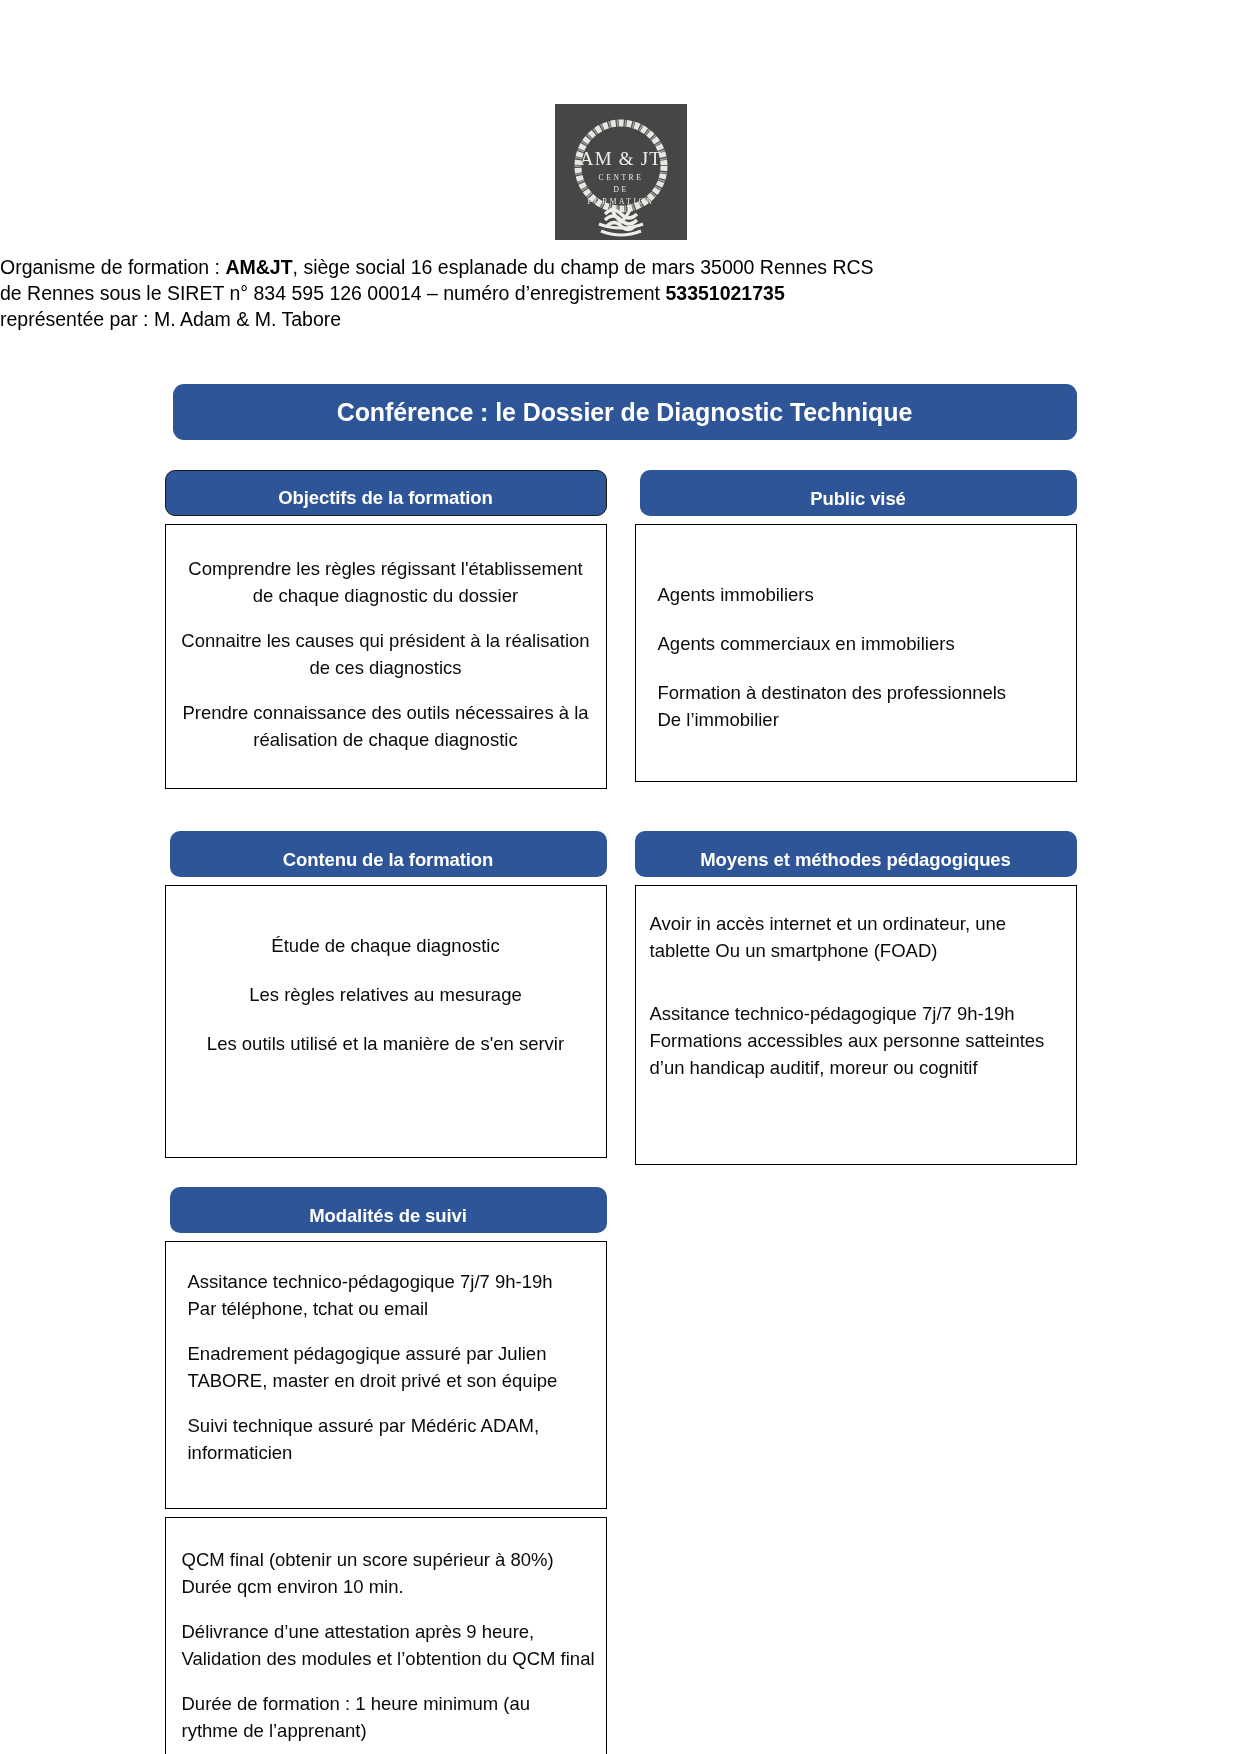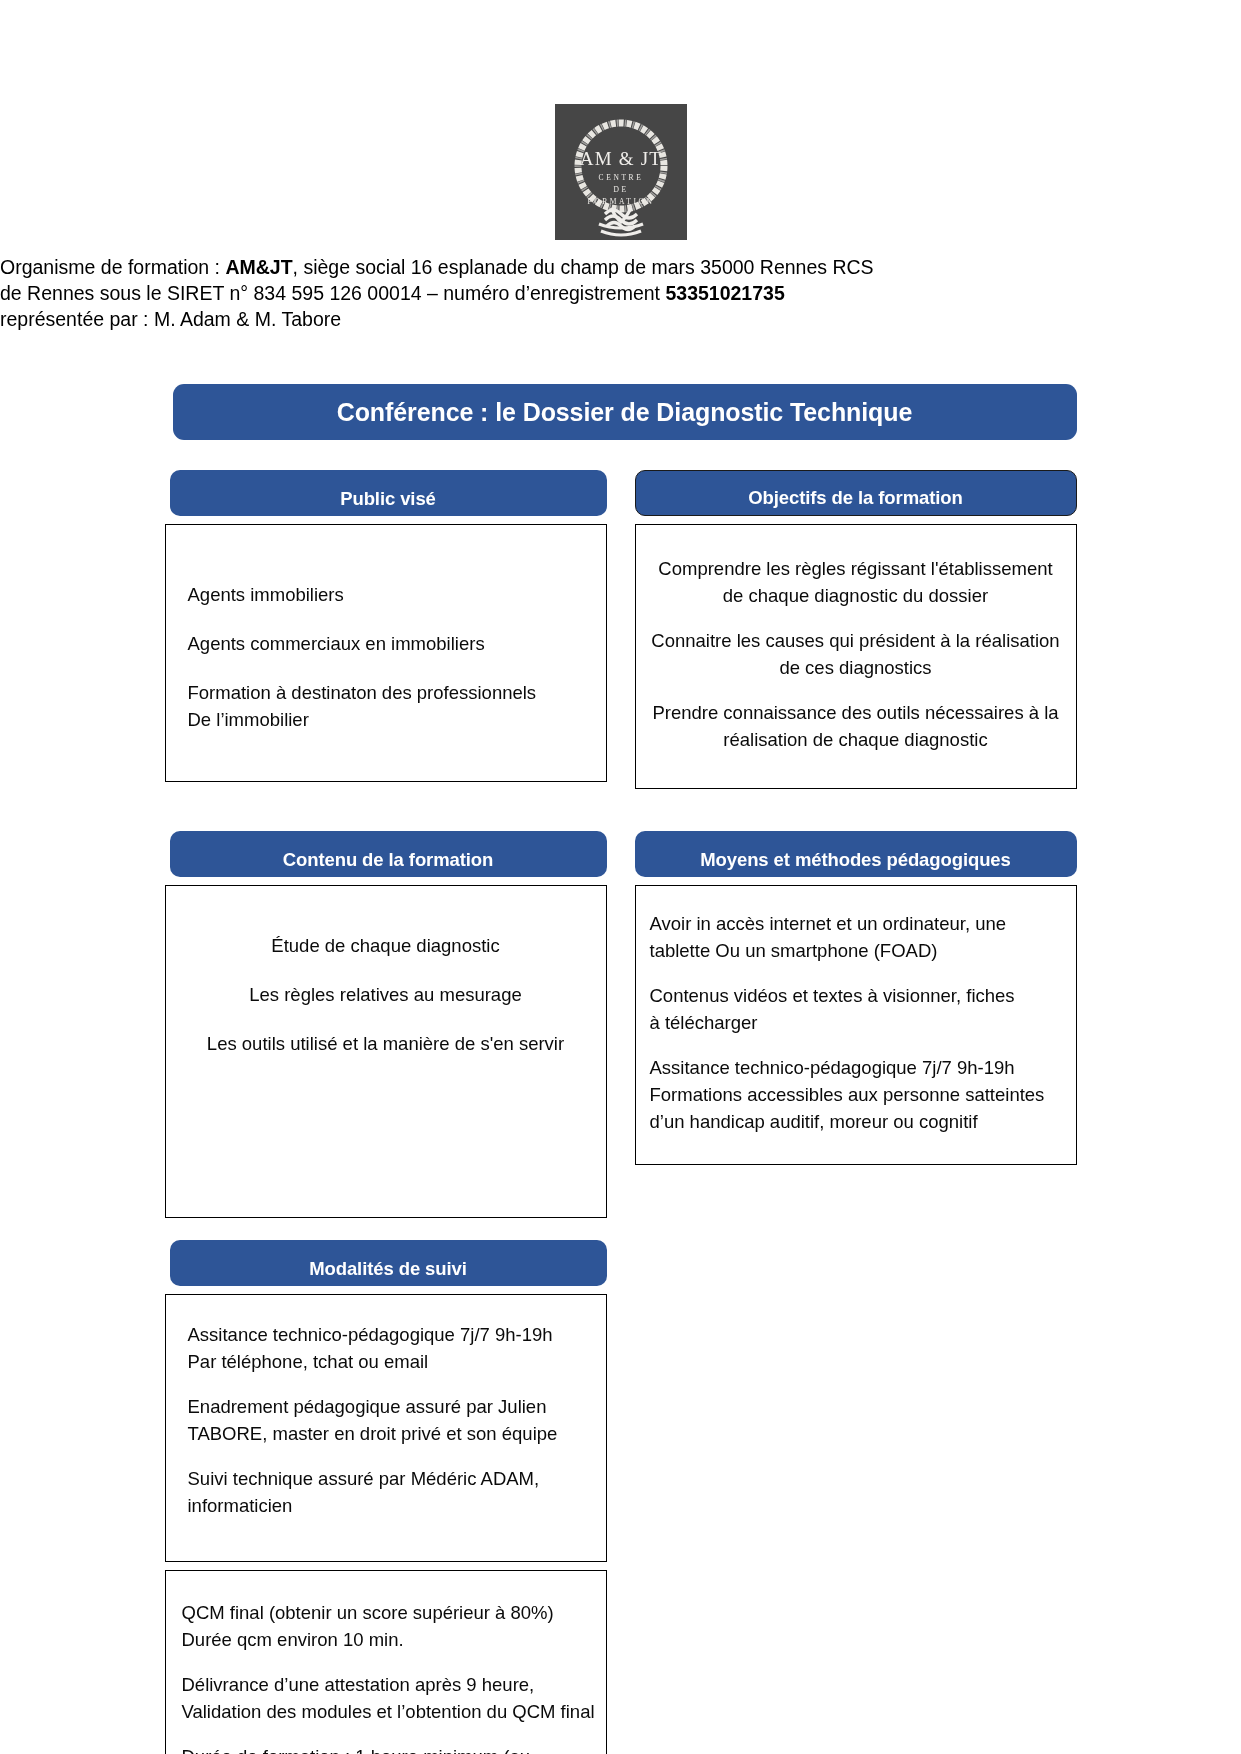--- a/index.html
+++ b/index.html
@@ -122,21 +122,21 @@
 
   
   .blk-public .sec-head  { width: 437px; margin-left: 5px; }
   .blk-public .sec-body  { height: 258px; padding: 56px 0 0 22px; text-align: left; }
   .blk-public .sec-body p { margin-bottom: 0; }
 
   .blk-objectifs .sec-head { width: 442px; }
   .blk-objectifs .sec-body { height: 265px; padding: 30px 12px 0 12px; text-align: center; }
 
   .blk-contenu .sec-head { width: 437px; margin-left: 5px; }
-  .blk-contenu .sec-body { height: 333px; padding: 46px 16px 0 16px; text-align: center; }
+  .blk-contenu .sec-body { height: 273px; padding: 46px 16px 0 16px; text-align: center; }
 
   .blk-moyens .sec-head { width: 442px; }
   .blk-moyens .sec-body { height: 280px; padding: 24px 10px 0 14px; text-align: left; }
 
   .blk-modalites .sec-head { width: 437px; margin-left: 5px; }
   .blk-modalites .sec-body { height: 268px; padding: 26px 10px 0 22px; text-align: left; }
 
   .blk-evaluation .sec-head { width: 442px; }
   .blk-evaluation .sec-body { height: 268px; padding: 28px 10px 0 16px; text-align: left; }
 
@@ -187,43 +187,43 @@
     </div>
     <div>représentée par : M. Adam &amp; M. Tabore</div>
   </div>
 
   <div class="content">
 
     <div class="title-bar">Conférence : le Dossier de Diagnostic Technique</div>
 
     <div class="row row-1">
 
+      <div class="col blk-objectifs">
+        <div class="sec-head outlined">Objectifs de la formation</div>
+        <div class="sec-body">
+          <p>Comprendre les règles régissant l'établissement de chaque diagnostic du dossier</p>
+          <div class="para-sep-sm"></div>
+          <p>Connaitre les causes qui président à la réalisation de ces diagnostics</p>
+          <div class="para-sep-sm"></div>
+          <p>Prendre connaissance des outils nécessaires à la réalisation de chaque diagnostic</p>
+        </div>
+      </div>
+
       <div class="col blk-public">
         <div class="sec-head">Public visé</div>
         <div class="sec-body">
           <p>Agents immobiliers</p>
           <div class="para-sep"></div>
           <p>Agents commerciaux en immobiliers</p>
           <div class="para-sep"></div>
           <p style="white-space:pre-line">Formation à destinaton des professionnels
 De l’immobilier</p>
         </div>
       </div>
 
-      <div class="col blk-objectifs">
-        <div class="sec-head outlined">Objectifs de la formation</div>
-        <div class="sec-body">
-          <p>Comprendre les règles régissant l'établissement de chaque diagnostic du dossier</p>
-          <div class="para-sep-sm"></div>
-          <p>Connaitre les causes qui président à la réalisation de ces diagnostics</p>
-          <div class="para-sep-sm"></div>
-          <p>Prendre connaissance des outils nécessaires à la réalisation de chaque diagnostic</p>
-        </div>
-      </div>
-
     </div>
 
     <div class="row row-2">
 
       <div class="col blk-contenu">
         <div class="sec-head">Contenu de la formation</div>
         <div class="sec-body">
           <p>Étude de chaque diagnostic</p>
           <div class="para-sep"></div>
           <p>Les règles relatives au mesurage</p>
@@ -231,22 +231,20 @@
           <p>Les outils utilisé et la manière de s'en servir</p>
         </div>
       </div>
 
       <div class="col blk-moyens">
         <div class="sec-head">Moyens et méthodes pédagogiques</div>
         <div class="sec-body">
           <p style="white-space:pre-line">Avoir in accès internet et un ordinateur, une
 tablette Ou un smartphone (FOAD)</p>
           <div class="para-sep-sm"></div>
-          <p style="white-space:pre-line">Contenus vidéos et textes à visionner, fiches
- à télécharger</p>
           <div class="para-sep-sm"></div>
           <p style="white-space:pre-line">Assitance technico-pédagogique 7j/7 9h-19h
 Formations accessibles aux personne satteintes
 d’un handicap auditif, moreur ou cognitif</p>
         </div>
       </div>
 
     </div>
 
     <div class="row row-3">

